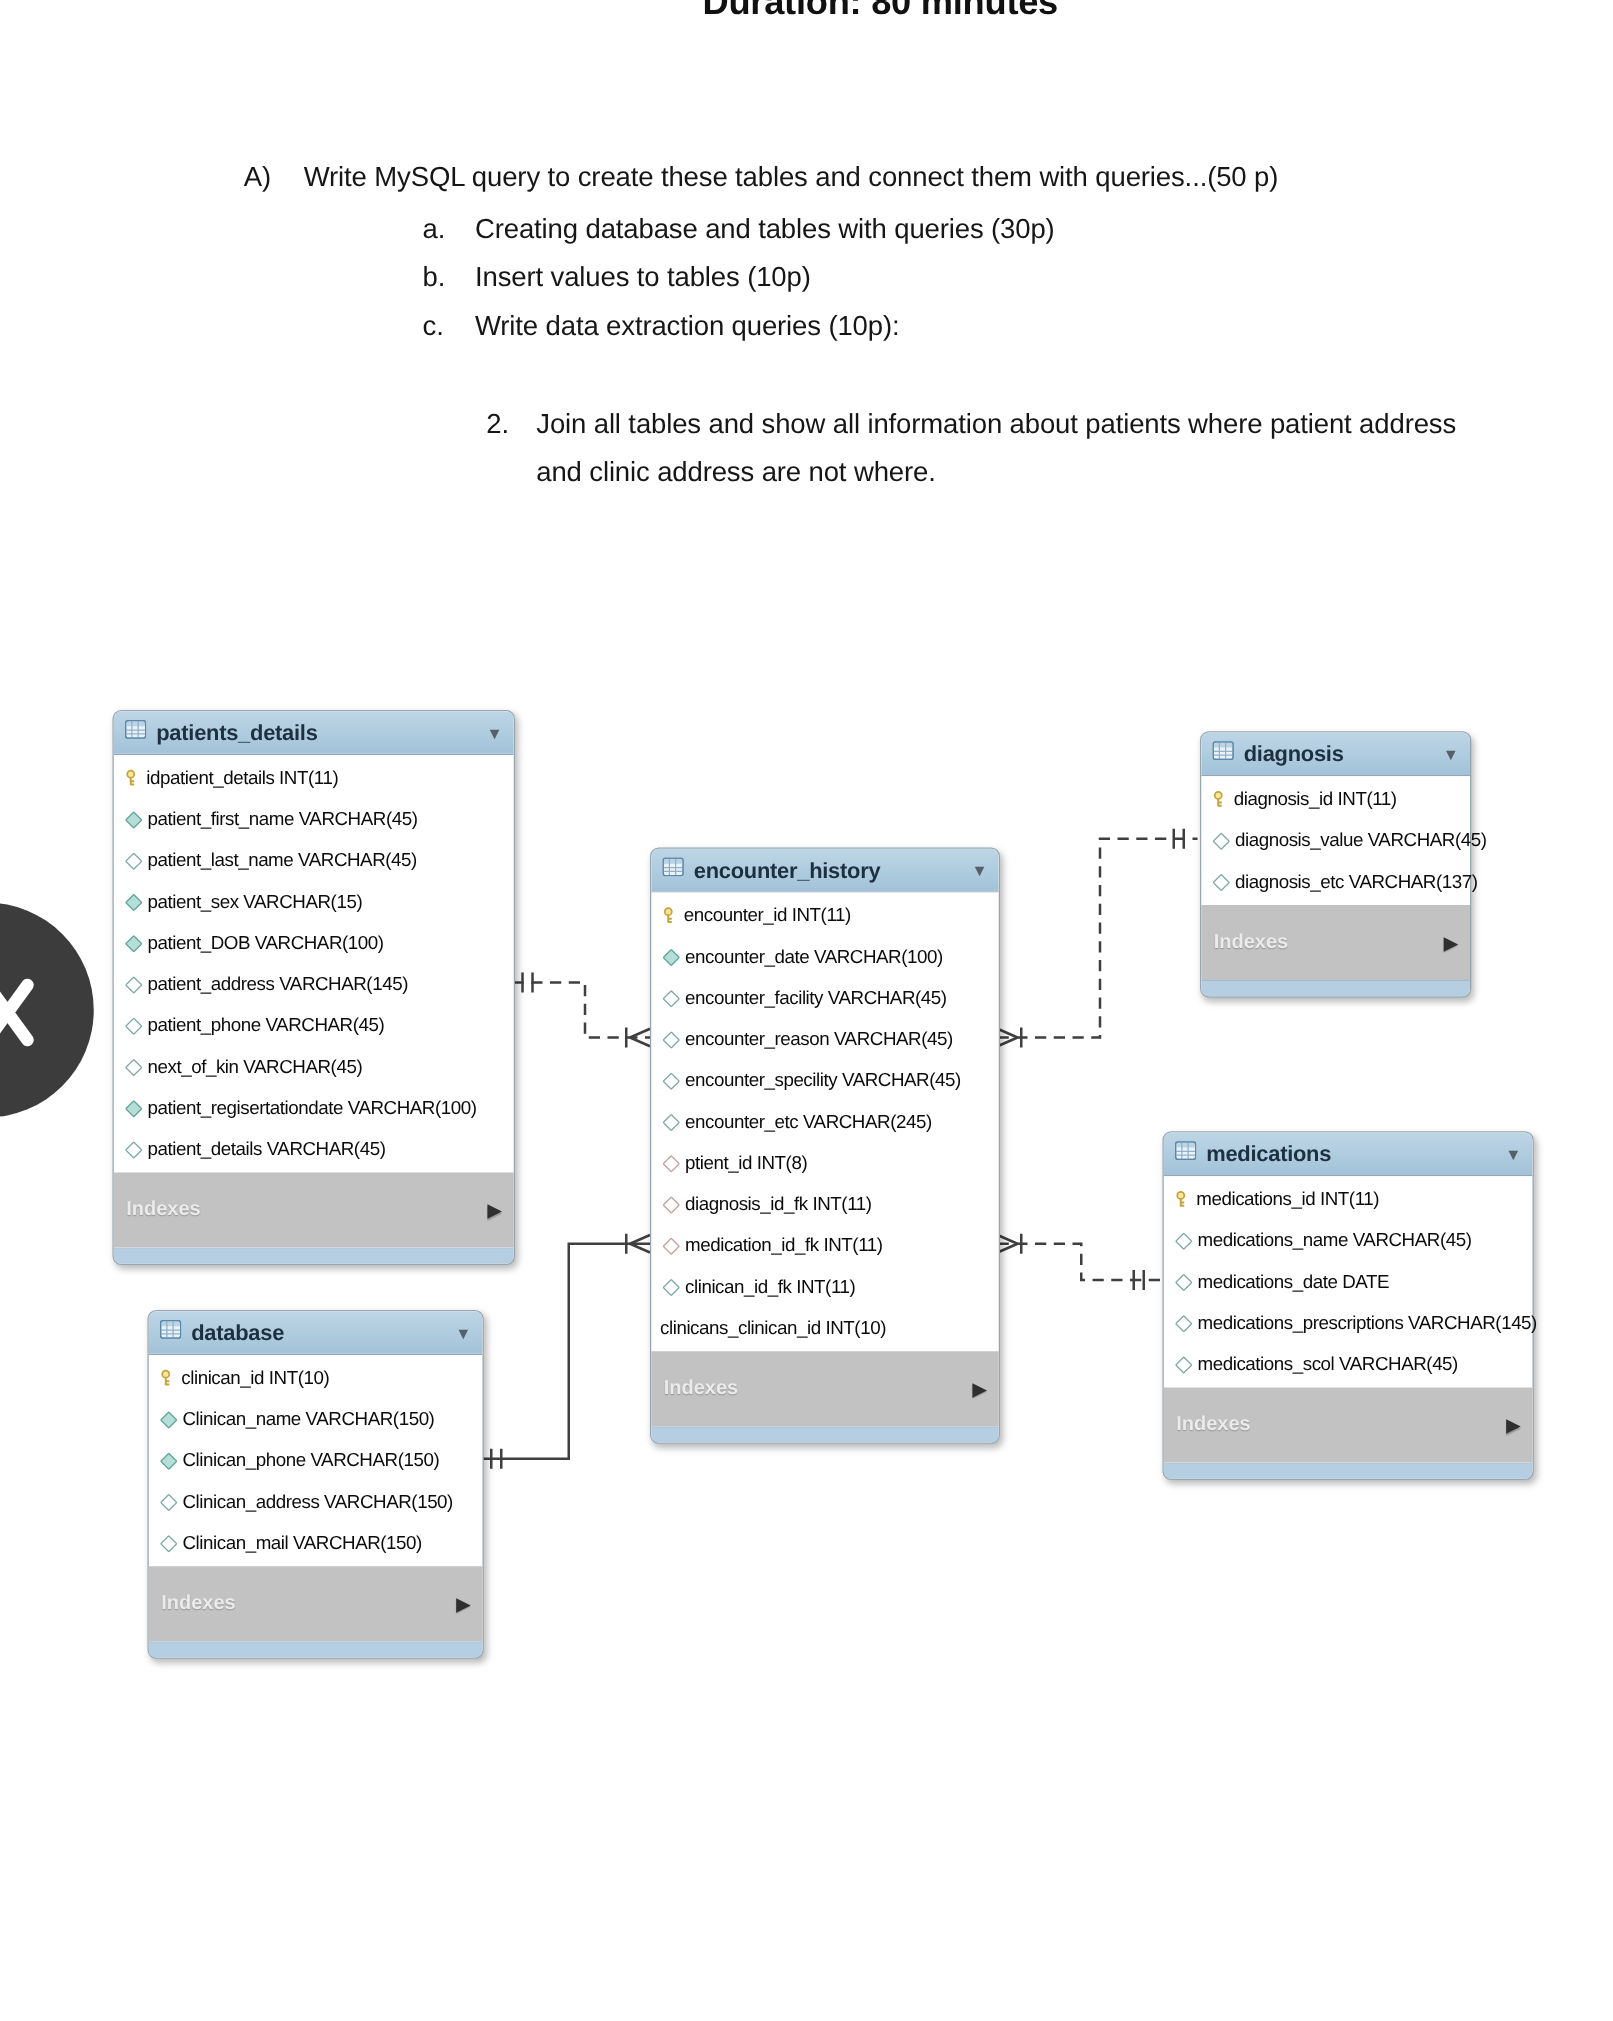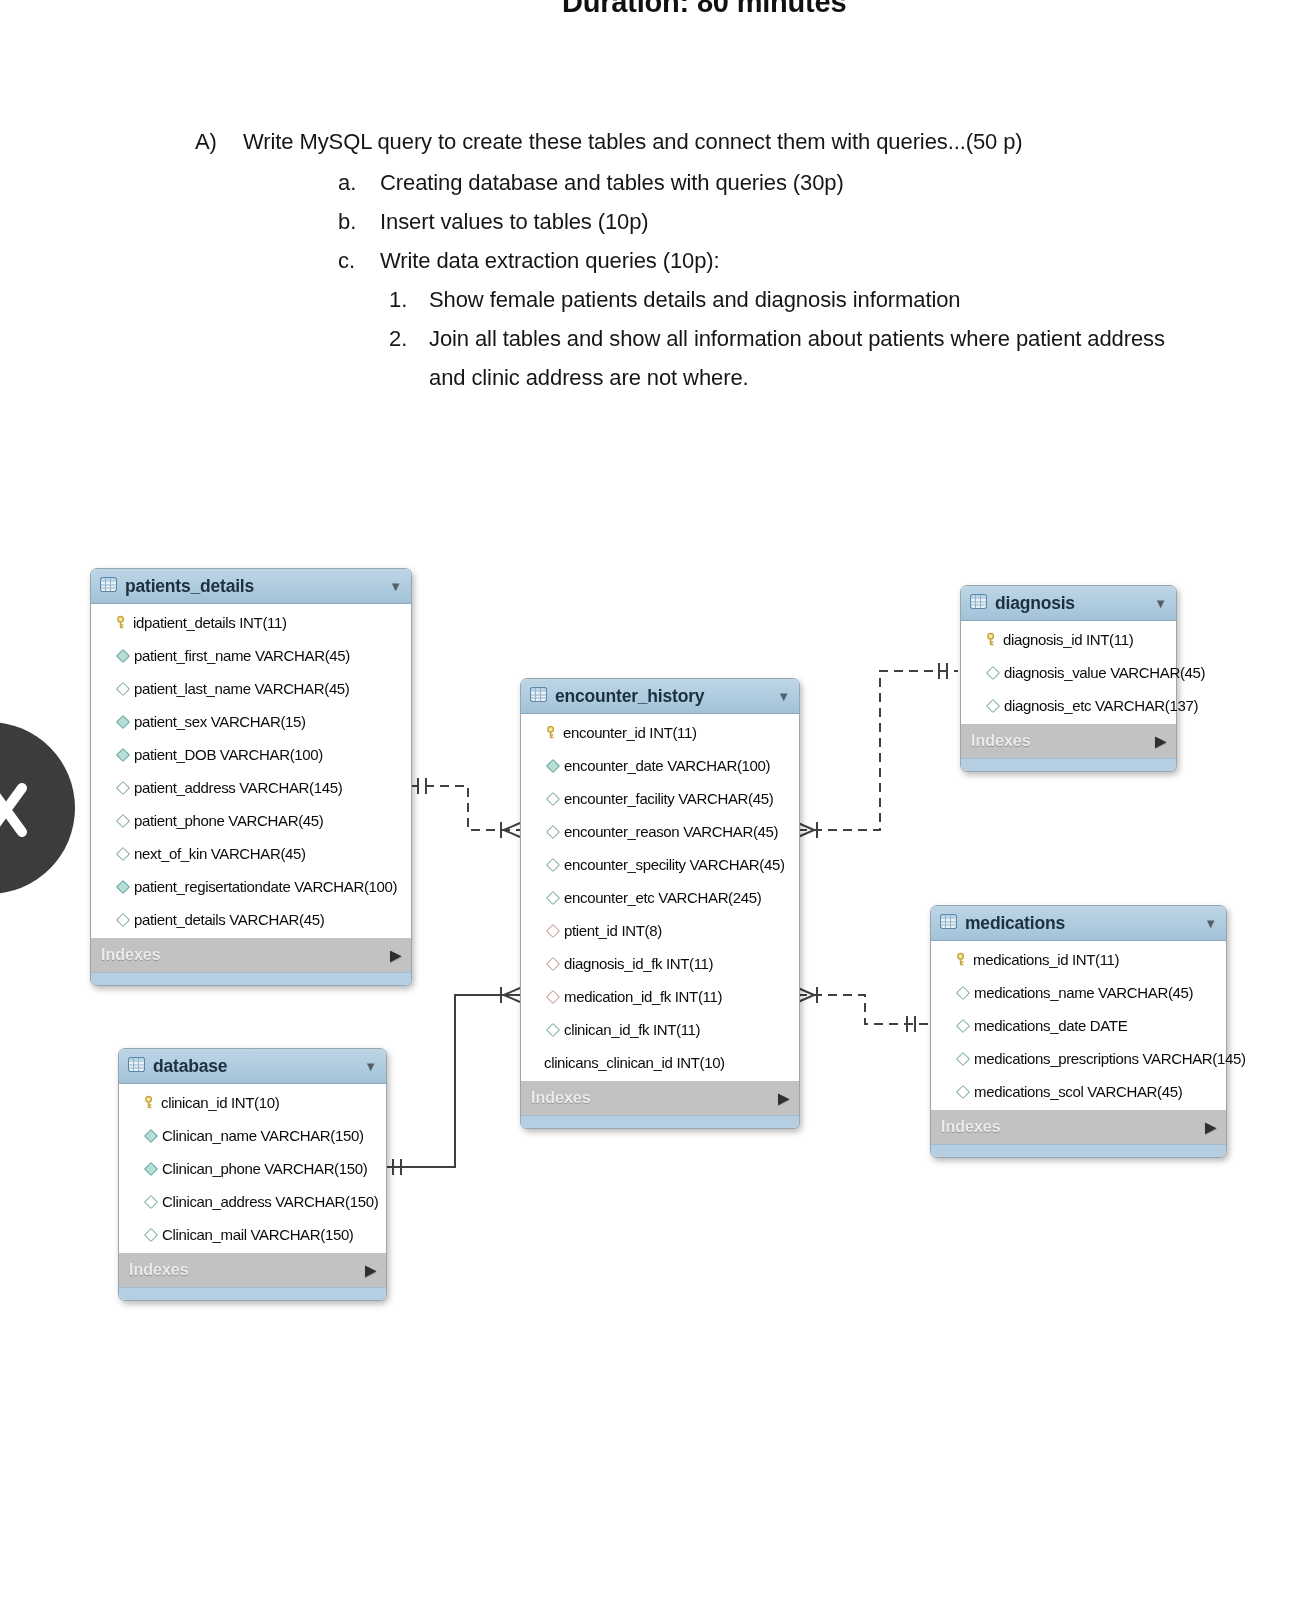--- a/index.html
+++ b/index.html
@@ -20,29 +20,29 @@
   .close-x{position:absolute;left:-16px;top:782px;}
 
   
   .tbl{position:absolute;border:1px solid #98a6b0;border-radius:7px;background:#fff;
        box-shadow:2px 3px 6px rgba(0,0,0,.28);}
   .tbl-header{height:34px;background:linear-gradient(#bdd6e6,#a3c2d8);
               border-radius:6px 6px 0 0;display:flex;align-items:center;
               padding:0 9px;border-bottom:1px solid #8fa8ba;}
   .tbl-title{font-weight:bold;font-size:17.5px;color:#1d3040;letter-spacing:-0.2px;margin-left:8px;}
   .hdr-caret{margin-left:auto;color:#55606a;font-size:13px;}
-  .rows{padding:2px 16px;}
+  .rows{padding:2px 0;}
   .trow{height:33px;display:flex;align-items:center;padding-left:7px;
         font-size:15px;color:#0b0b0b;letter-spacing:-0.35px;white-space:nowrap;}
   .cicon{width:16px;min-width:16px;display:flex;justify-content:center;margin-right:3px;}
   .diamond{width:8px;height:8px;min-width:8px;border:1.6px solid #7fa9a3;background:#fff;
            transform:rotate(45deg);border-radius:1px;margin:0 6px 0 4px;}
   .diamond.filled{background:#b4ded7;border-color:#5fa49b;}
   .diamond.red{border-color:#c59e9e;}
-  .tbl-footer{height:28px;background:#c2c2c2;display:flex;align-items:center;padding:3px 10px;
+  .tbl-footer{height:28px;background:#c2c2c2;display:flex;align-items:center;padding:16px 10px;
               font-weight:bold;font-size:16px;color:#ebebeb;text-shadow:0 1px 1px rgba(0,0,0,.25);}
   .ftr-caret{margin-left:auto;color:#2f2f2f;font-size:14px;}
   .tbl-bottom{height:12px;background:#b5cee2;border-radius:0 0 6px 6px;border-top:1px solid #a2bccf;}
 
   
   .rel{stroke:#3f3f3f;stroke-width:2;fill:none;}
   .dashed{stroke-dasharray:9 6;}
   svg.overlay{position:absolute;left:0;top:0;pointer-events:none;}
 </style>
 </head>
@@ -59,23 +59,20 @@
   <div class="qline" style="left:315px;top:170px">
     <span class="qlabel lab42">a.</span><span>Creating database and tables with queries (30p)</span>
   </div>
   <div class="qline" style="left:315px;top:209px">
     <span class="qlabel lab42">b.</span><span>Insert values to tables (10p)</span>
   </div>
   <div class="qline" style="left:315px;top:248px">
     <span class="qlabel lab42">c.</span><span>Write data extraction queries (10p):</span>
   </div>
 
-  <div class="qline" style="left:366px;top:287px">
-    <span class="qlabel lab40">1.</span><span>Show female patients details and diagnosis information</span>
-  </div>
   <div class="qline" style="left:366px;top:326px">
     <span class="qlabel lab40">2.</span><span>Join all tables and show all information about patients where patient address</span>
   </div>
   <div class="qline" style="left:406px;top:365px">
     <span>and clinic address are not where.</span>
   </div>
 
   <svg class="overlay" width="1290" height="1617">
 
     <path class="rel dashed" d="M410 786 H468 V830 H520"></path>

